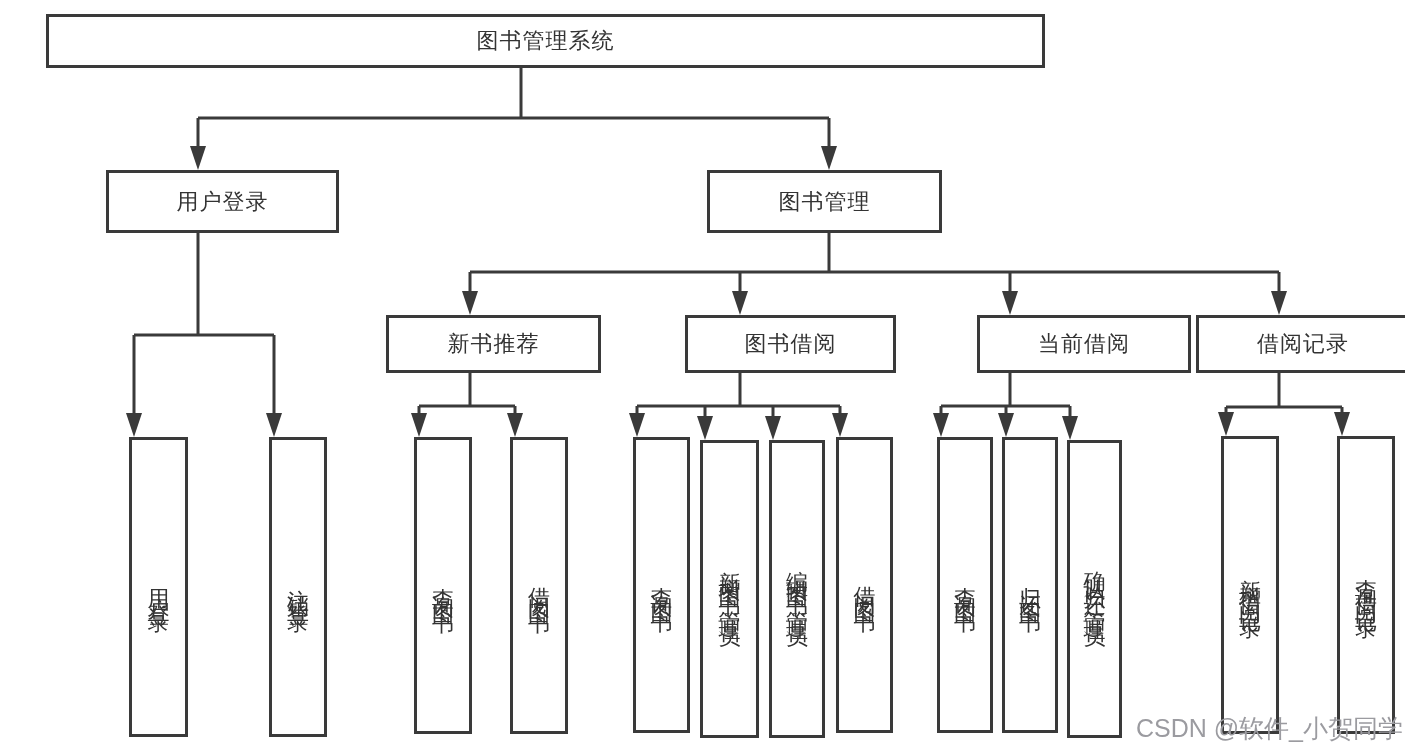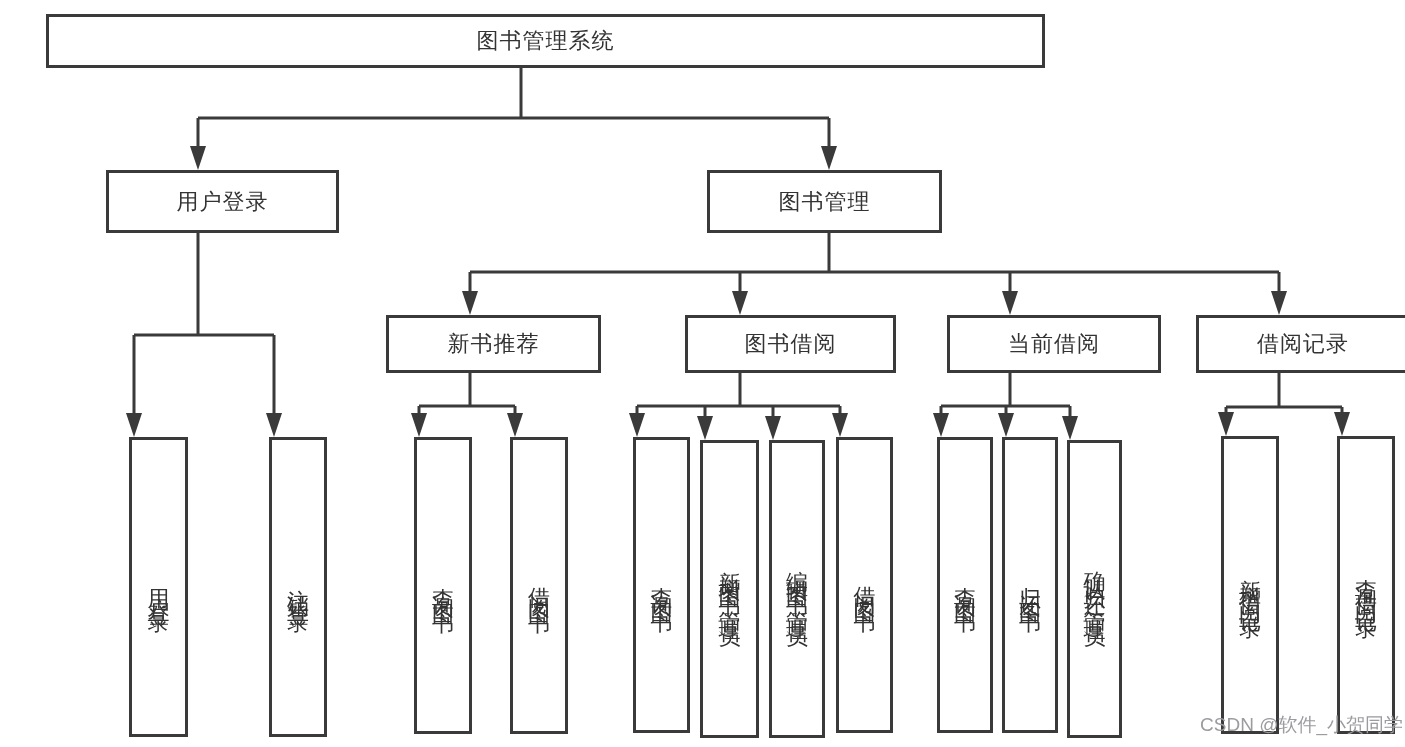--- a/index.html
+++ b/index.html
@@ -31,21 +31,21 @@
   .node.v .lbl{
     writing-mode:vertical-rl;
     line-height:1;
     font-size:22px;
     letter-spacing:8px;
   }
   #watermark{
     position:absolute;
     right:2px;
     top:712px;
-    font-size:19px;
+    font-size:25px;
     color:#9b9ba0;
     z-index:3;
     white-space:nowrap;
   }
 </style>
 </head>
 <body>
 
 <div id="canvas">
 
@@ -95,21 +95,21 @@
   </div>
 
   <div class="node h" style="left:362px;top:315px;width:215px;height:58px">
     <span class="lbl">新书推荐</span>
   </div>
 
   <div class="node h" style="left:661px;top:315px;width:211px;height:58px">
     <span class="lbl">图书借阅</span>
   </div>
 
-  <div class="node h" style="left:923px;top:315px;width:214px;height:58px">
+  <div class="node h" style="left:953px;top:315px;width:214px;height:58px">
     <span class="lbl">当前借阅</span>
   </div>
 
   <div class="node h" style="left:1172px;top:315px;width:214px;height:58px">
     <span class="lbl">借阅记录</span>
   </div>
 
   <div class="node v" style="left:105px;top:437px;width:59px;height:300px">
     <span class="lbl">用户登录</span>
   </div>

